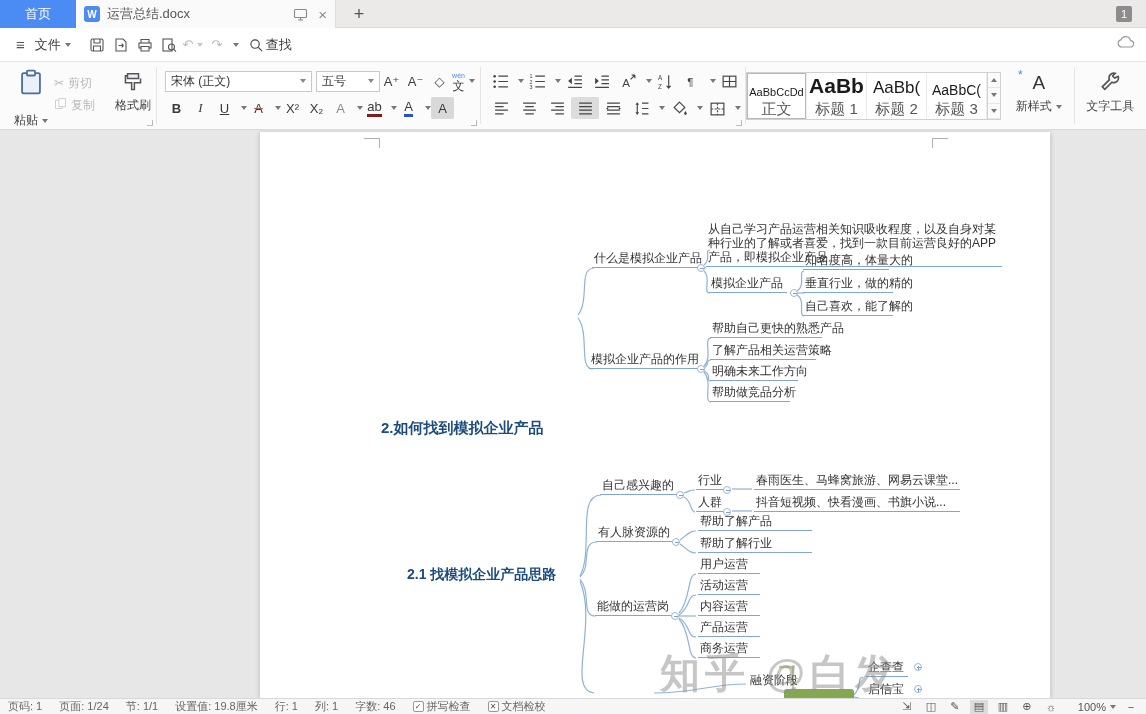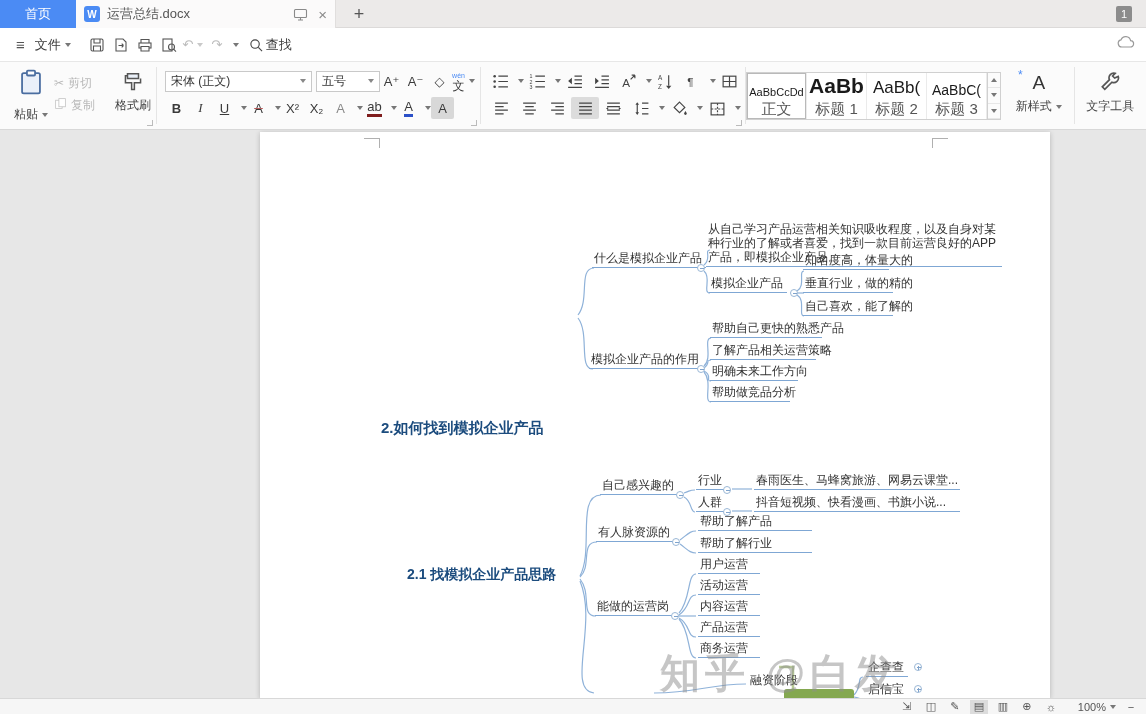--- a/index.html
+++ b/index.html
@@ -43,21 +43,21 @@
   .cloud svg{stroke:#9a9a9a;fill:none;stroke-width:1.2}
 
   
   .ribbon{position:absolute;left:0;top:62px;width:1146px;height:68px;background:#fbfbfb;border-bottom:1px solid #d8d8d8;
           display:flex;color:#3a3a3a}
   .vdiv{width:1px;background:#e5e5e5;margin:5px 0}
   .rg{position:relative;height:100%}
   .g1{width:157px;display:flex;padding:6px 0 0 8px}
   .paste-btn{width:46px;text-align:center}
   .paste-btn svg{stroke:#4a6da0;stroke-width:1.1}
-  .paste-btn .lbl{font-size:12px;margin-top:6px;color:#444}
+  .paste-btn .lbl{font-size:12px;margin-top:12px;color:#444}
   .smalls{width:56px;padding-top:4px}
   .sbtn{display:flex;align-items:center;height:22px;font-size:12px}
   .sbtn .gi{margin-right:4px;font-size:12px}
   .dis{color:#b9b9b9}
   .painter{width:46px;text-align:center;padding-top:2px;font-size:12px;color:#404040}
   .painter svg{stroke:#555;fill:none;stroke-width:1.1}
 
   .g2{width:325px;padding:8px 4px 0 8px}
   .frow{display:flex;align-items:center}
   .sel{height:21px;border:1px solid #c9c9c9;background:#fff;display:flex;align-items:center;
@@ -531,20 +531,37 @@
       <div class="mn" style="left:606px;top:528px;width:42px">企查查</div>
       <span class="tg plus" style="left:654px;top:531px"></span>
       <div class="mn" style="left:606px;top:550px;width:42px">启信宝</div>
       <span class="tg plus" style="left:654px;top:553px"></span>
     </div>
 
     <div class="watermark">知乎 @白发</div>
   </div>
 
   <div class="statusbar">
+    <div class="stl">
+      <div>页码: 1</div>
+      <div>页面: 1/24</div>
+      <div>节: 1/1</div>
+      <div>设置值: 19.8厘米</div>
+      <div>行: 1</div>
+      <div>列: 1</div>
+      <div>字数: 46</div>
+      <div>
+          <span class="cb">✓</span>
+          <span>拼写检查</span>
+        </div>
+      <div>
+          <span class="cb">✕</span>
+          <span>文档检校</span>
+        </div>
+    </div>
     <div class="str">
       <span class="vicon">⇲</span>
       <span class="vicon">◫</span>
       <span class="vicon">✎</span>
       <span class="vicon active-btn">▤</span>
       <span class="vicon">▥</span>
       <span class="vicon">⊕</span>
       <span class="vicon">☼</span>
       <span class="zoomlbl">100%</span>
       <span class="caret"></span>

